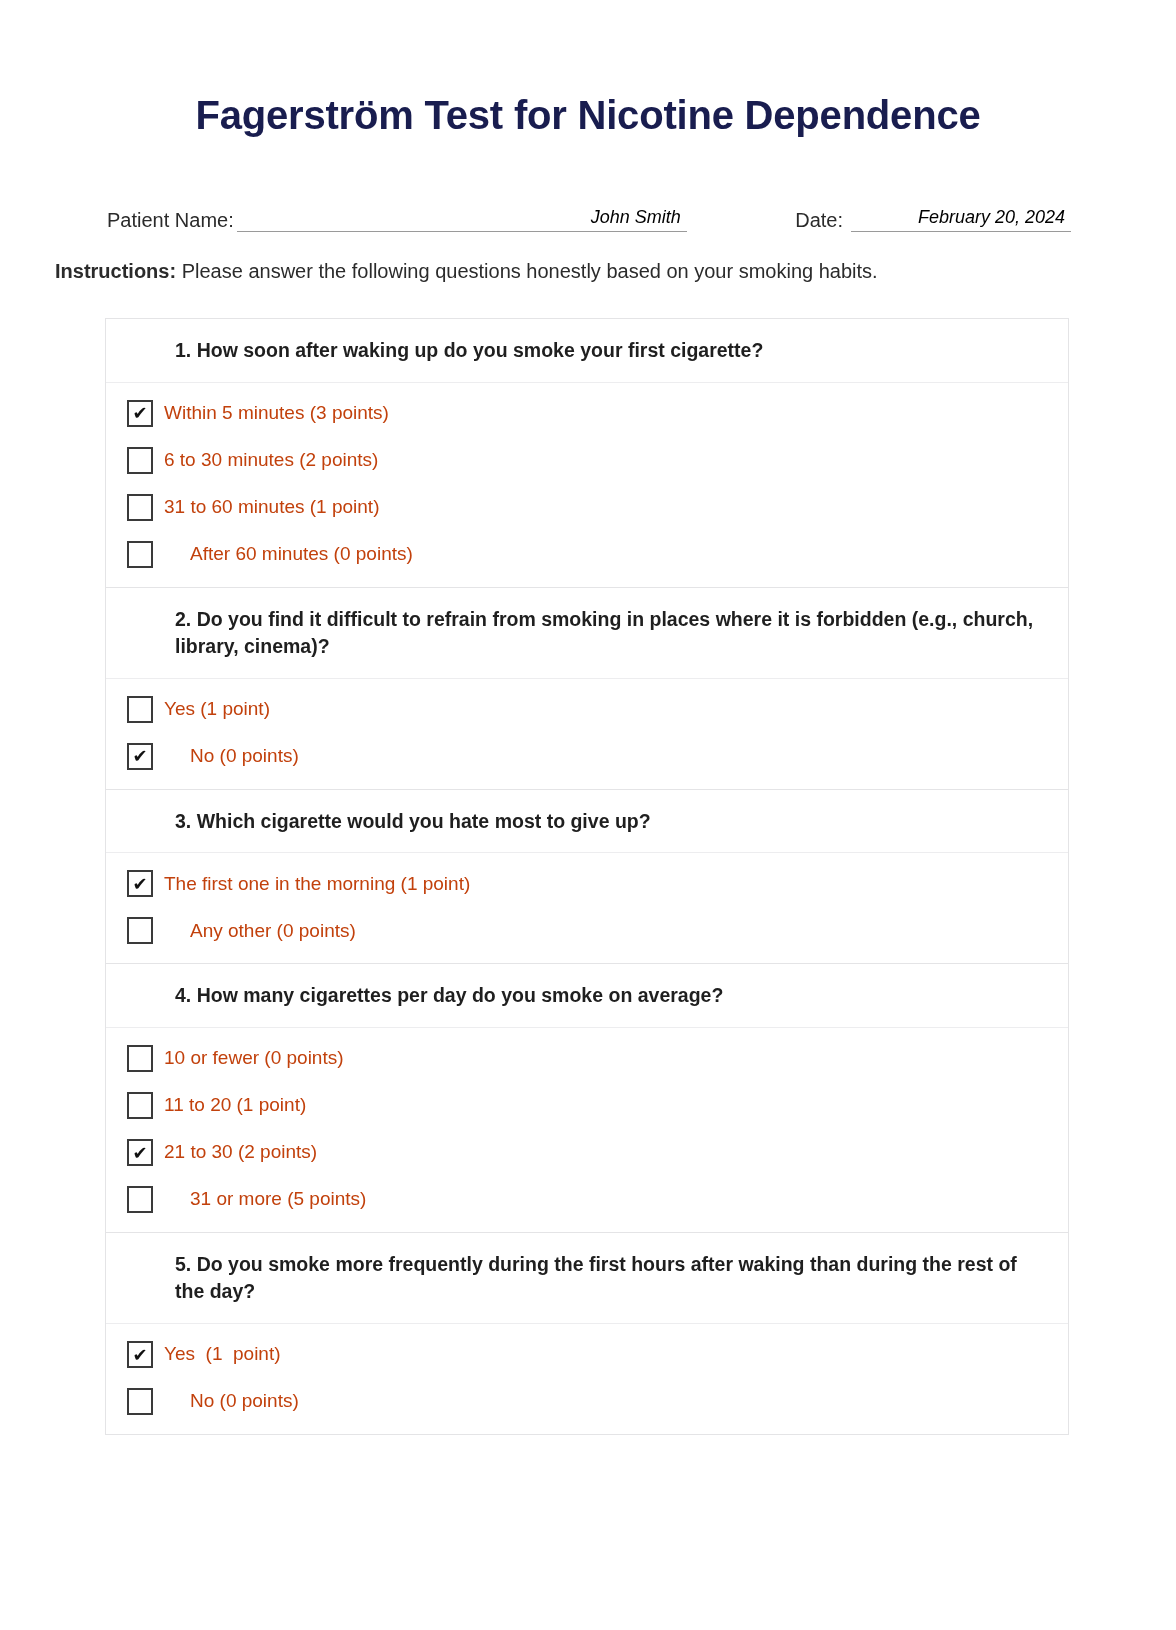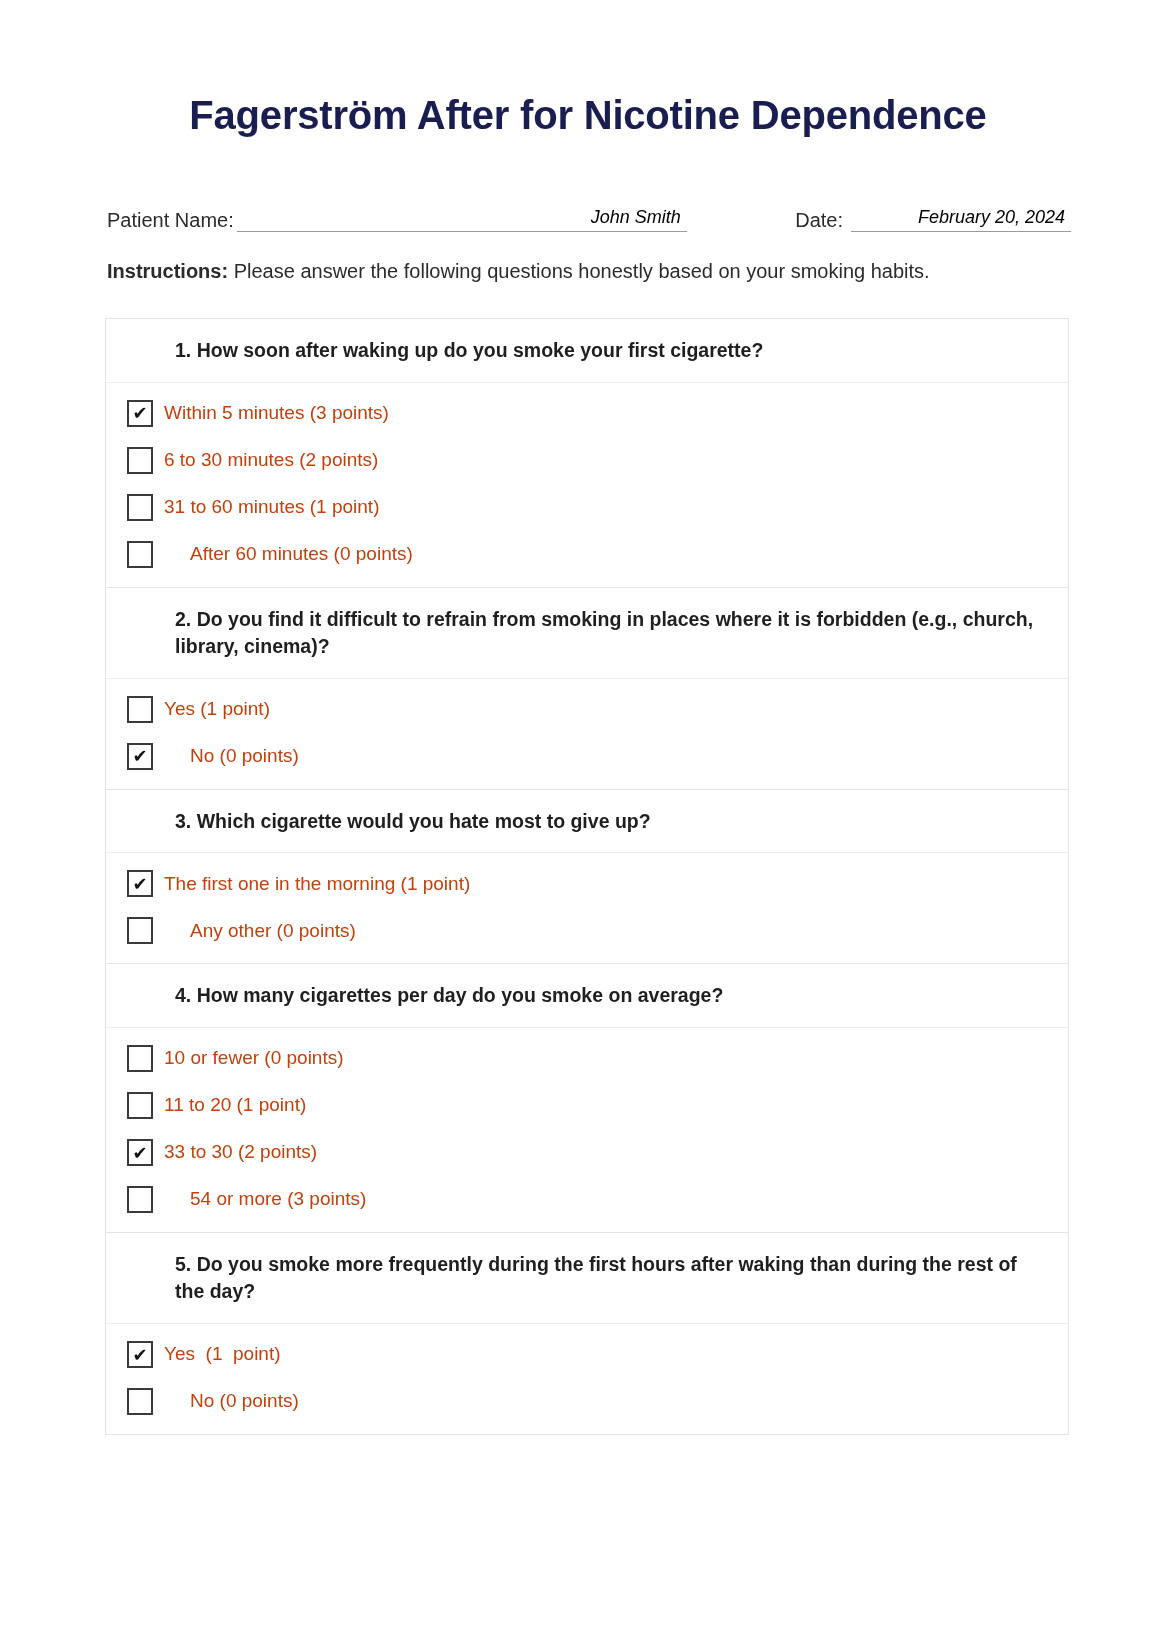--- a/index.html
+++ b/index.html
@@ -65,21 +65,21 @@
     font-style: italic;
   }
   .name-field { flex: 0 0 450px; margin-left: 3px; }
   .meta-spacer { flex: 1 1 auto; }
   .date-label { margin-left: 0; }
   .date-field { flex: 0 0 220px; margin-left: 8px; }
 
   
   .instructions {
     margin: 26px 0 0 0;
-    padding: 0 107px;
+    padding: 0 55px;
     font-size: 20px;
     color: #2b2b2b;
     line-height: 1.3;
   }
   .instructions b { font-weight: bold; }
 
   
   .q-table {
     margin: 34px 107px 0 105px;
     border: 1px solid #e4e4e6;
@@ -141,21 +141,21 @@
     color: #c2410c;
     line-height: 1.2;
     white-space: pre;
   }
 </style>
 </head>
 <body>
 
 <div class="page">
 
-  <h1 class="doc-title">Fagerström After for Nicotine Dependence</h1>
+  <h1 class="doc-title">Fagerström Test for Nicotine Dependence</h1>
 
   <div class="meta-row">
     <span class="meta-label">Patient Name:</span>
     <span class="field-line name-field">
       <span class="field-value">John Smith</span>
     </span>
     <span class="meta-spacer"></span>
     <span class="meta-label date-label">Date:</span>
     <span class="field-line date-field">
       <span class="field-value">February 20, 2024</span>
@@ -228,25 +228,25 @@
           <div class="opt-row">
             <span class="checkbox"></span>
             <span class="opt-label">10 or fewer (0 points)</span>
           </div>
           <div class="opt-row">
             <span class="checkbox"></span>
             <span class="opt-label">11 to 20 (1 point)</span>
           </div>
           <div class="opt-row">
             <span class="checkbox checked"></span>
-            <span class="opt-label">33 to 30 (2 points)</span>
-          </div>
-          <div class="opt-row">
-            <span class="checkbox"></span>
-            <span class="opt-label">54 or more (3 points)</span>
+            <span class="opt-label">21 to 30 (2 points)</span>
+          </div>
+          <div class="opt-row">
+            <span class="checkbox"></span>
+            <span class="opt-label">31 or more (5 points)</span>
           </div>
         </div>
       </div>
       <div class="q-block">
         <div class="q-header">
           <span class="q-header-text">5. Do you smoke more frequently during the first hours after waking than during the rest of the day?</span>
         </div>
         <div class="q-options">
           <div class="opt-row">
             <span class="checkbox checked"></span>

